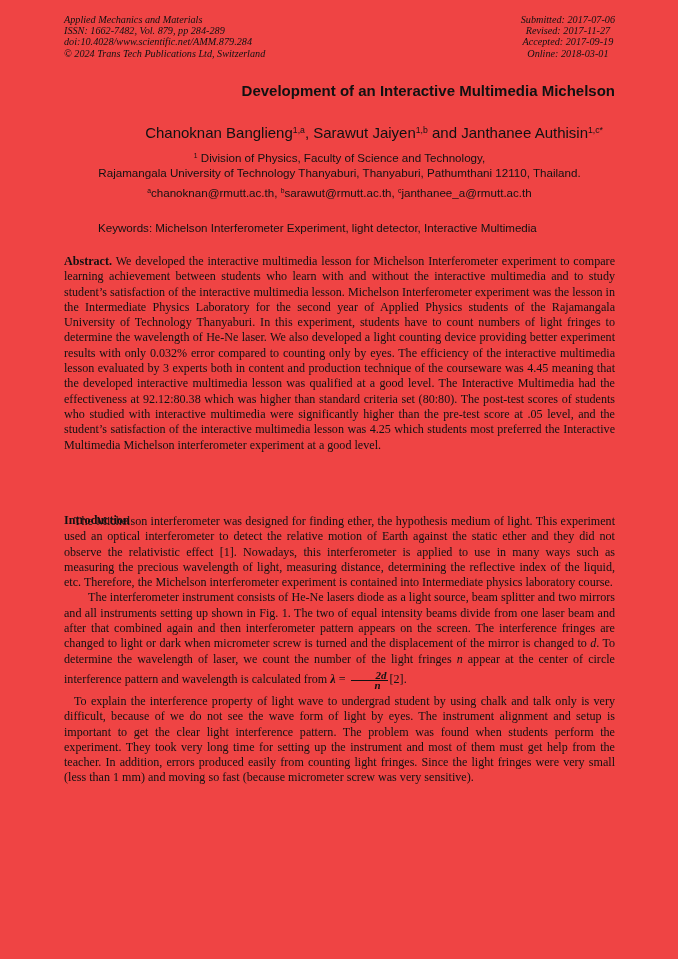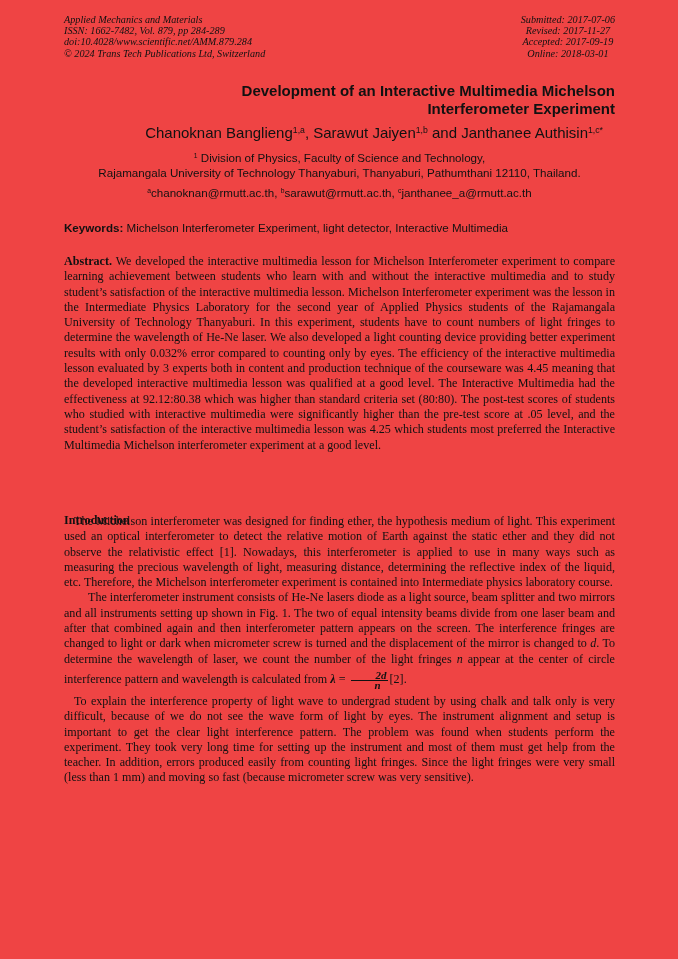--- a/index.html
+++ b/index.html
@@ -11,21 +11,21 @@
   .hdr-left { position: absolute; left: 64px; top: 14px; font-size: 10.2px; line-height: 11.2px; font-style: italic; }
   .hdr-right { position: absolute; right: 63px; top: 14px; font-size: 10.2px; line-height: 11.2px; font-style: italic; text-align: center; }
 
   .title { position: absolute; left: 64px; width: 551px; top: 82px; text-align: right; font-weight: bold; font-size: 15px; line-height: 18px; }
   .authors { position: absolute; left: 52px; width: 551px; top: 124px; text-align: right; font-size: 15px; line-height: 18px; }
   .authors sup, .emails sup, .affil sup { font-size: 0.58em; vertical-align: 0.6em; line-height: 0; }
   .affil { position: absolute; left: 54px; width: 571px; top: 150px; text-align: center; font-size: 11.6px; line-height: 15px; }
   .emails { position: absolute; left: 64px; width: 551px; top: 186px; text-align: center; font-size: 11.6px; line-height: 14px; }
 
   .keywords { position: absolute; left: 64px; width: 551px; top: 221px; font-size: 11.6px; line-height: 14px; }
-  .keywords b { font-weight: bold; }
+  .keywords b { font-weight: normal; margin-left: 34px; }
 
   .body-block { position: absolute; left: 64px; width: 551px; font-size: 12.1px; line-height: 15.3px; text-align: justify; }
   .abstract { top: 254px; }
   .abstract b { font-weight: bold; }
   .intro-h { position: absolute; left: 64px; top: 513px; font-size: 12.1px; font-weight: bold; }
   .intro { top: 514px; }
   .intro p { margin: 0; text-indent: 10px; }
   .intro p.ind2 { text-indent: 24px; }
   .frac { display: inline-block; vertical-align: middle; text-align: left; font-size: 11px; line-height: 9px; font-weight: bold; font-style: italic; margin: 4px 2px; }
   .frac span { display: block; }
@@ -47,21 +47,20 @@
 
   <div class="hdr-right serif">
     <div>Submitted: 2017-07-06</div>
     <div>Revised: 2017-11-27</div>
     <div>Accepted: 2017-09-19</div>
     <div>Online: 2018-03-01</div>
   </div>
 
   <div class="title sans">
     <div>Development of an Interactive Multimedia Michelson</div>
-    <div>Interferometer Experiment</div>
   </div>
 
   <div class="authors sans">
     <span>Chanoknan Banglieng</span><sup>1,a</sup><span>, </span><span>Sarawut Jaiyen</span><sup>1,b</sup><span> and </span><span>Janthanee Authisin</span><sup>1,c*</sup>
   </div>
 
   <div class="affil sans">
     <div><sup>1</sup><span> Division of Physics, Faculty of Science and Technology,</span></div>
     <div>Rajamangala University of Technology Thanyaburi, Thanyaburi, Pathumthani 12110, Thailand.</div>
   </div>

